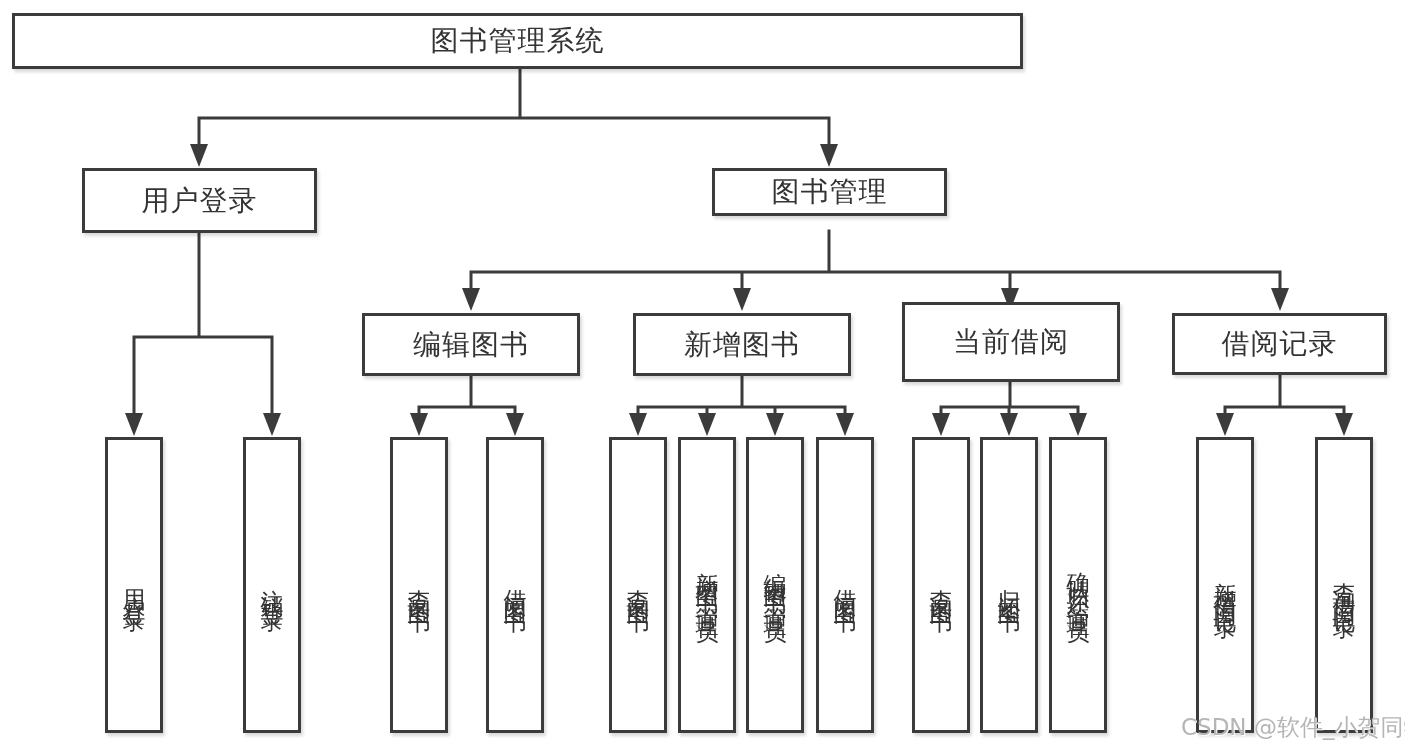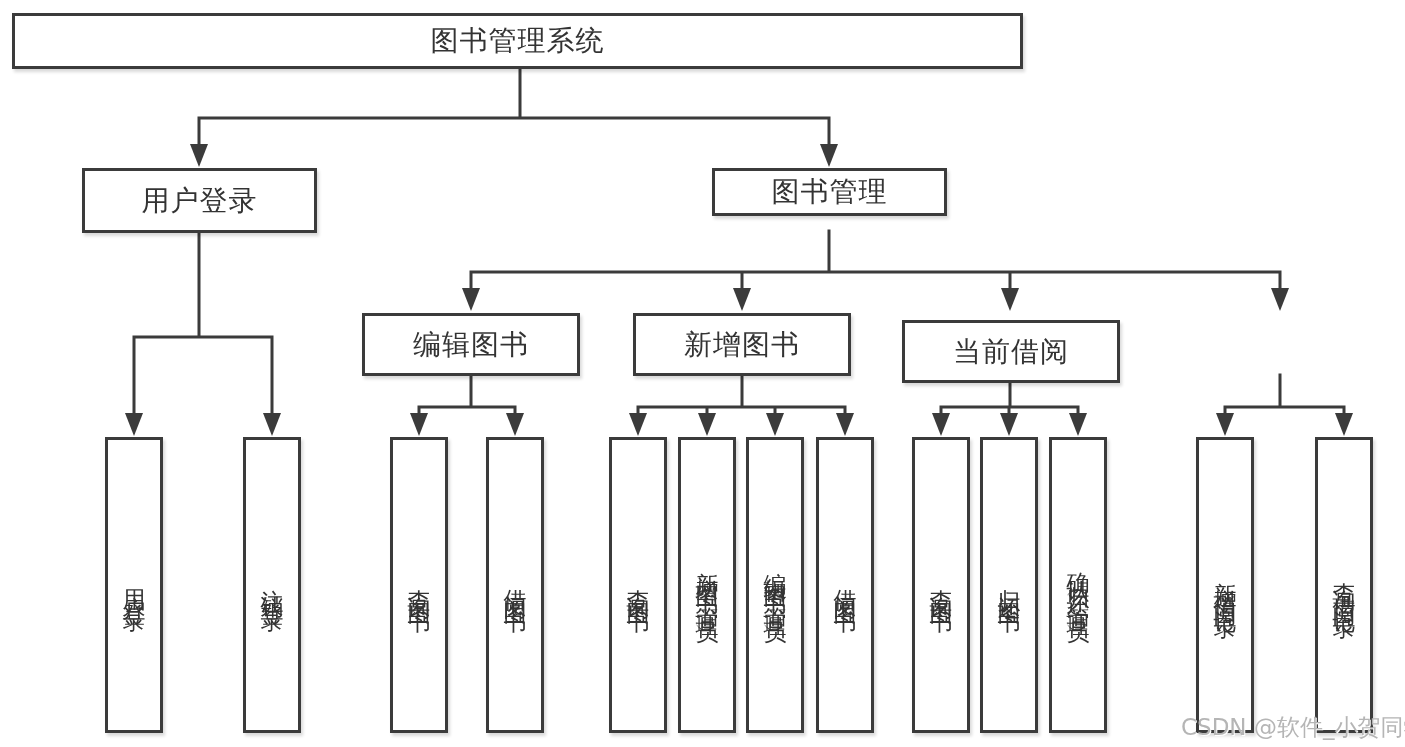--- a/index.html
+++ b/index.html
@@ -117,22 +117,25 @@
   <div class="node" style="left:712px;top:168px;width:235px;height:48px">
     <span class="lbl">图书管理</span>
   </div>
 
   <div class="node" style="left:362px;top:313px;width:218px;height:63px">
     <span class="lbl">编辑图书</span>
   </div>
   <div class="node" style="left:633px;top:313px;width:218px;height:63px">
     <span class="lbl">新增图书</span>
   </div>
-  <div class="node" style="left:902px;top:320px;width:218px;height:63px">
+  <div class="node" style="left:902px;top:302px;width:218px;height:80px">
     <span class="lbl">当前借阅</span>
+  </div>
+  <div class="node" style="left:1172px;top:313px;width:215px;height:62px">
+    <span class="lbl">借阅记录</span>
   </div>
 
   <div class="node leaf" style="left:105px;top:437px;width:58px;height:296px">
     <span class="vlbl">用户登录</span>
   </div>
   <div class="node leaf" style="left:243px;top:437px;width:58px;height:296px">
     <span class="vlbl">注销登录</span>
   </div>
 
   <div class="node leaf" style="left:390px;top:437px;width:58px;height:296px">

